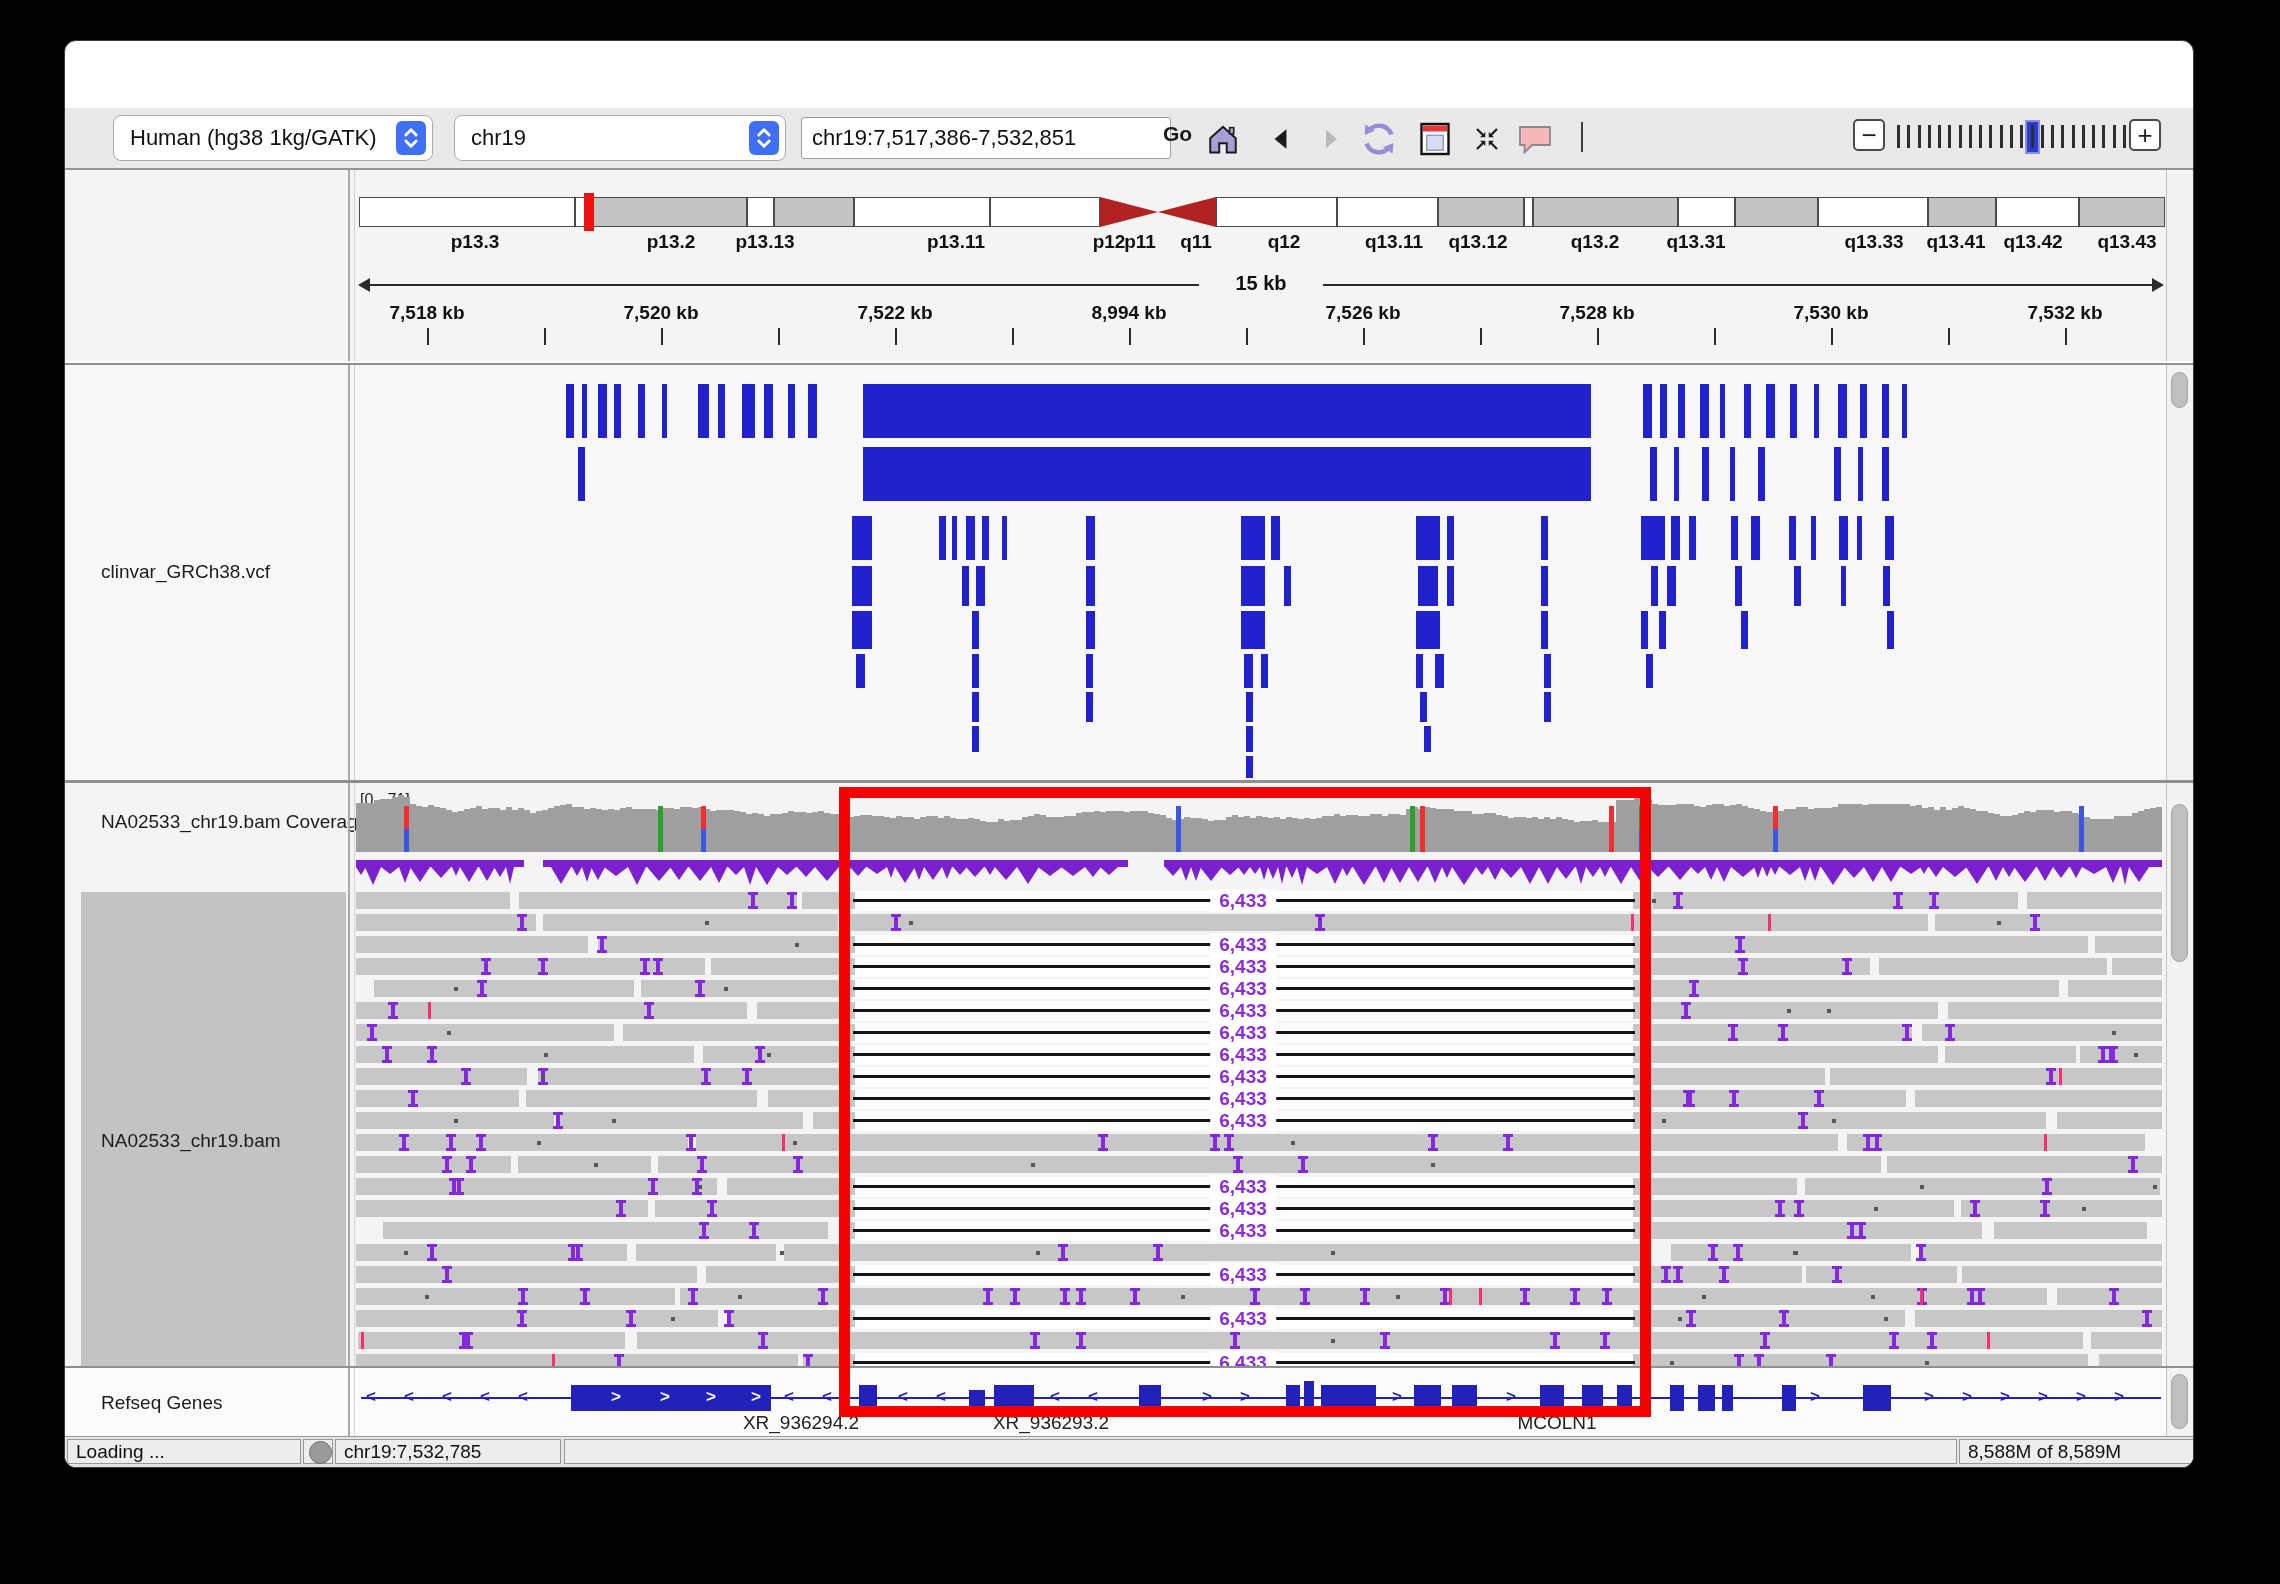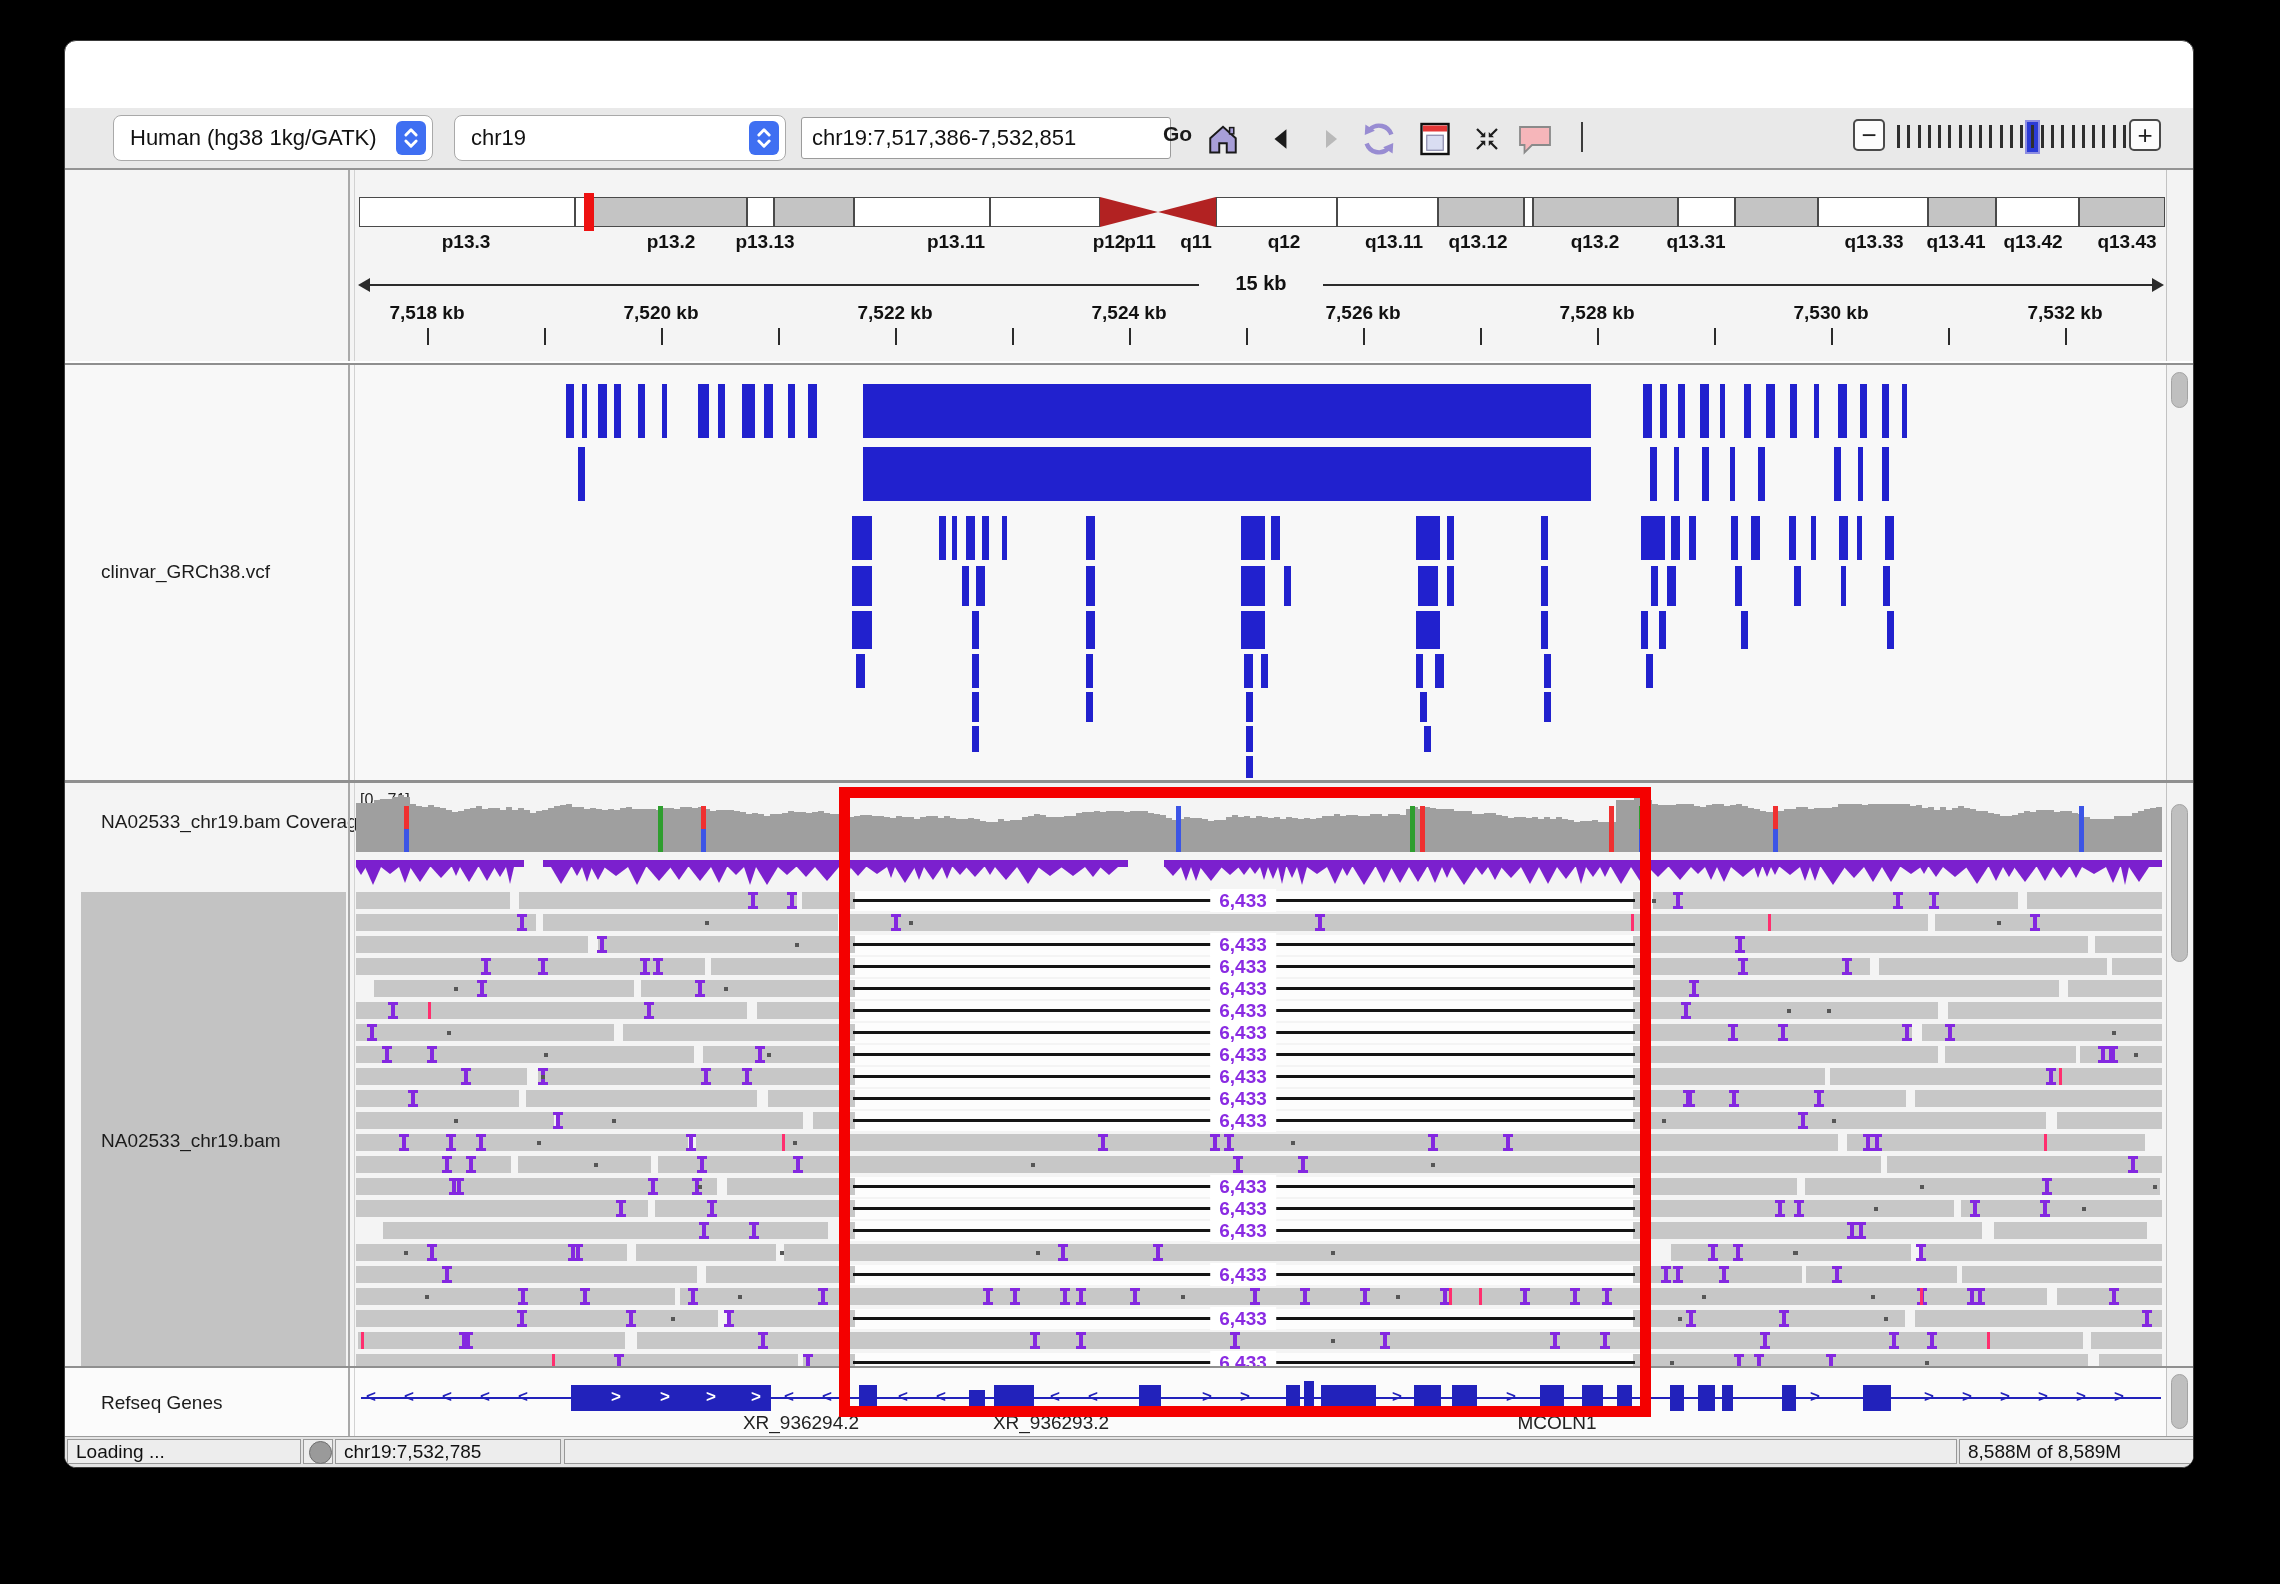--- a/index.html
+++ b/index.html
@@ -177,21 +177,21 @@
       <div class="sltick" style="position: absolute; left: 2047.73px;"></div>
       <div class="sltick" style="position: absolute; left: 2058px;"></div>
     </div>
 
   <div class="panel" id="p-header">
     <div class="labelcol"></div>
     <div class="vdiv"></div>
     <div class="vdiv2"></div>
     <div class="dataarea">
         <div class="band" style="position: absolute; left: 3px; width: 216px; top: 27px; height: 30px; background: rgb(255, 255, 255);"></div>
-        <div class="bandlabel" style="position: absolute; left: 110px;">p13.3</div>
+        <div class="bandlabel" style="position: absolute; left: 119px;">p13.3</div>
         <div class="band" style="position: absolute; left: 219px; width: 18px; top: 27px; height: 30px; background: rgb(255, 255, 255);"></div>
         <div class="band" style="position: absolute; left: 237px; width: 154px; top: 27px; height: 30px; background: rgb(196, 196, 196);"></div>
         <div class="bandlabel" style="position: absolute; left: 315px;">p13.2</div>
         <div class="band" style="position: absolute; left: 391px; width: 27px; top: 27px; height: 30px; background: rgb(255, 255, 255);"></div>
         <div class="bandlabel" style="position: absolute; left: 409px;">p13.13</div>
         <div class="band" style="position: absolute; left: 418px; width: 80px; top: 27px; height: 30px; background: rgb(196, 196, 196);"></div>
         <div class="band" style="position: absolute; left: 498px; width: 136px; top: 27px; height: 30px; background: rgb(255, 255, 255);"></div>
         <div class="bandlabel" style="position: absolute; left: 600px;">p13.11</div>
         <div class="band" style="position: absolute; left: 634px; width: 110px; top: 27px; height: 30px; background: rgb(255, 255, 255);"></div>
         <div class="bandlabel" style="position: absolute; left: 753px;">p12</div>
@@ -228,21 +228,21 @@
         <div class="tickmark" style="position: absolute; left: 71px;"></div>
         <div class="ticklabel" style="position: absolute; left: 71px;">7,518 kb</div>
         <div class="tickmark" style="position: absolute; left: 188px;"></div>
         <div class="tickmark" style="position: absolute; left: 305px;"></div>
         <div class="ticklabel" style="position: absolute; left: 305px;">7,520 kb</div>
         <div class="tickmark" style="position: absolute; left: 422px;"></div>
         <div class="tickmark" style="position: absolute; left: 539px;"></div>
         <div class="ticklabel" style="position: absolute; left: 539px;">7,522 kb</div>
         <div class="tickmark" style="position: absolute; left: 656px;"></div>
         <div class="tickmark" style="position: absolute; left: 773px;"></div>
-        <div class="ticklabel" style="position: absolute; left: 773px;">7,524 kb</div>
+        <div class="ticklabel" style="position: absolute; left: 773px;">8,994 kb</div>
         <div class="tickmark" style="position: absolute; left: 890px;"></div>
         <div class="tickmark" style="position: absolute; left: 1007px;"></div>
         <div class="ticklabel" style="position: absolute; left: 1007px;">7,526 kb</div>
         <div class="tickmark" style="position: absolute; left: 1124px;"></div>
         <div class="tickmark" style="position: absolute; left: 1241px;"></div>
         <div class="ticklabel" style="position: absolute; left: 1241px;">7,528 kb</div>
         <div class="tickmark" style="position: absolute; left: 1358px;"></div>
         <div class="tickmark" style="position: absolute; left: 1475px;"></div>
         <div class="ticklabel" style="position: absolute; left: 1475px;">7,530 kb</div>
         <div class="tickmark" style="position: absolute; left: 1592px;"></div>

